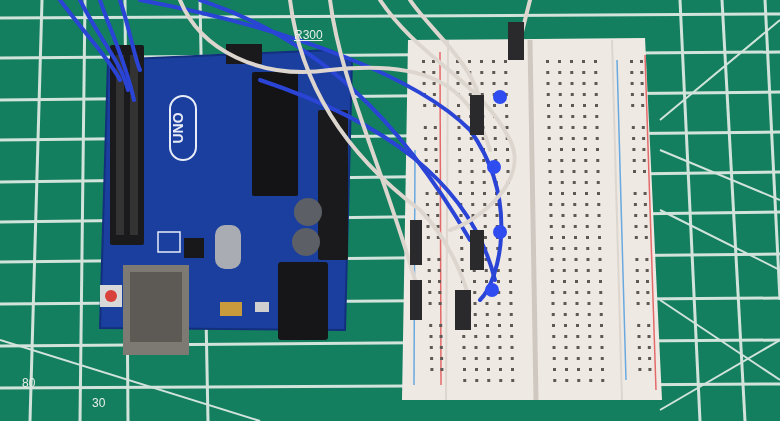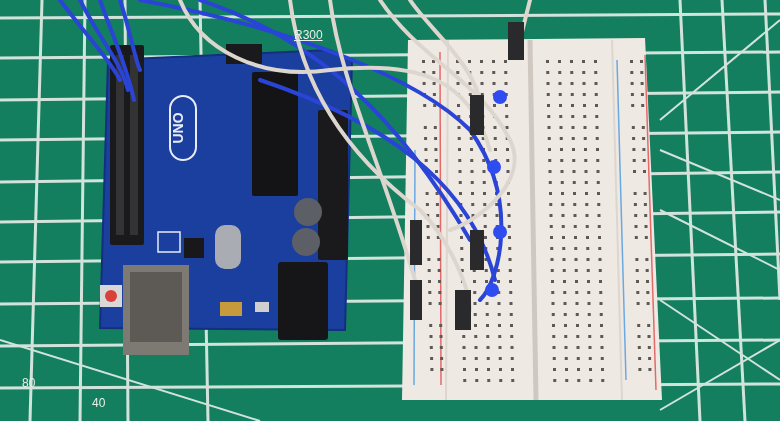--- a/index.html
+++ b/index.html
@@ -520,15 +520,15 @@
 
   <g fill="#2e4cf0">
     <circle cx="500" cy="97" r="7"></circle>
     <circle cx="494" cy="167" r="7"></circle>
     <circle cx="500" cy="232" r="7"></circle>
     <circle cx="492" cy="290" r="7"></circle>
   </g>
 </svg>
 
 <span class="lbl" style="left:22px;top:376px;">80</span>
-<span class="lbl" style="left:92px;top:396px;">40</span>
+<span class="lbl" style="left:92px;top:396px;">30</span>
 <span class="lbl" style="left:294px;top:28px;font-size:12px;text-decoration:underline;">R300</span>
 </div>
 
 </body></html>

